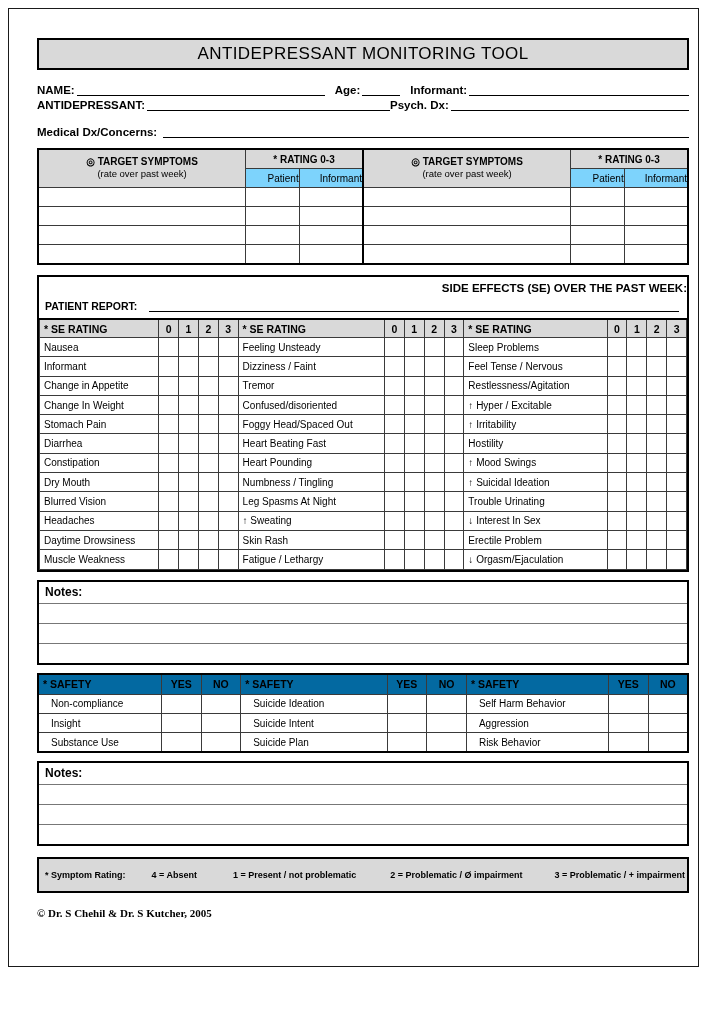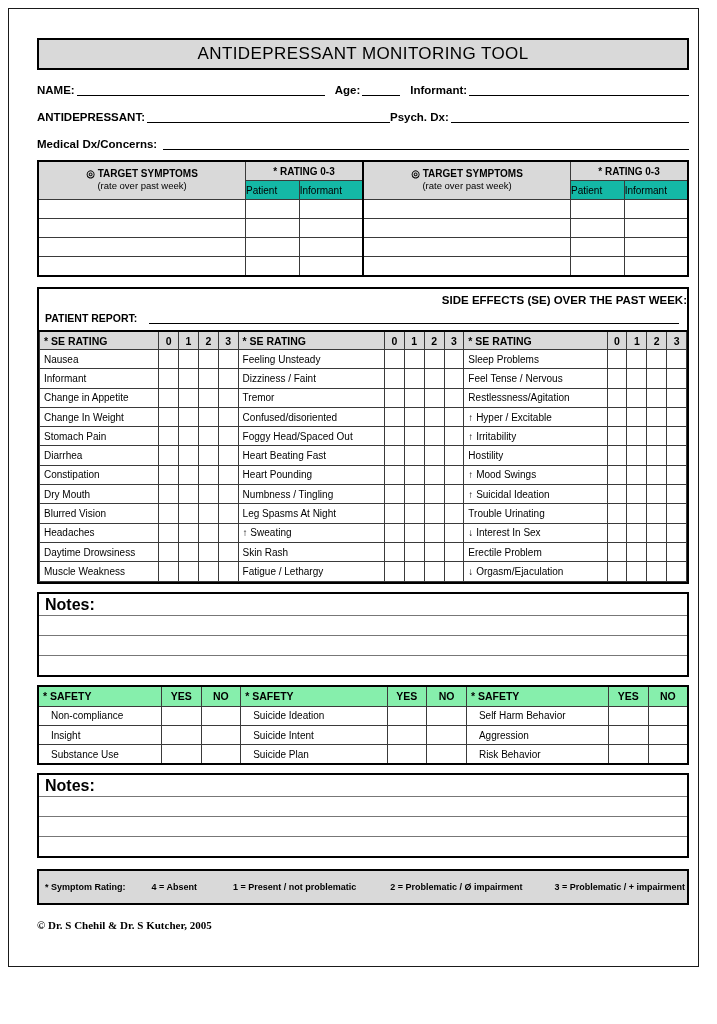--- a/index.html
+++ b/index.html
@@ -106,22 +106,22 @@
   .ts-head .sub { font-weight: normal; font-size: 9.5px; }
   .ts-rating-top {
     background: #d9d9d9;
     font-weight: bold;
     text-align: center;
     font-size: 9.5px;
     height: 14px;
     padding: 0;
   }
   .ts-rating-sub {
-    background: #14b8a6;
-    text-align: left;
+    background: #7dd3fc;
+    text-align: right;
     font-size: 9px;
     height: 15px;
   }
   .thick-l { border-left: 2px solid #000 !important; }
 
   
   .se-box { border: 2px solid #000; box-sizing: border-box; }
   .se-title {
     text-align: right;
     font-size: 11.5px;
@@ -149,29 +149,29 @@
   }
   .se-table th.num { text-align: center; padding-left: 0; }
   .se-table td { height: 18.3px; font-size: 10px; padding-left: 4px; }
   .se-table td.num { padding-left: 0; }
 
   
   .notes-box { border: 2px solid #000; box-sizing: border-box; }
   .notes-row { height: 19px; border-bottom: 1px solid #777; }
   .notes-row:last-child { border-bottom: none; }
   .notes-label {
-    font-size: 16px;
+    font-size: 12px;
     font-weight: bold;
     padding: 2px 0 0 6px;
     line-height: 17px;
   }
 
   
   .sf-table th {
-    background: #86efac;
+    background: #0369a1;
     font-size: 10.5px;
     font-weight: bold;
     height: 19px;
     text-align: left;
     padding-left: 4px;
     border: 1px solid #3a3a3a;
   }
   .sf-table th.c { text-align: center; padding-left: 0; }
   .sf-table td { height: 18.3px; font-size: 10px; padding-left: 12px; }
 
@@ -206,21 +206,21 @@
       <span class="fl-label">NAME:</span>
       <span class="rule" style="width:248px;"></span>
       <span class="sp"></span>
       <span class="fl-label">Age:</span>
       <span class="rule" style="width:38px;"></span>
       <span class="sp"></span>
       <span class="fl-label">Informant:</span>
       <span class="rule grow"></span>
     </div>
 
-    <div class="form-line" style="margin-top:14px;">
+    <div class="form-line" style="margin-top:2px;">
       <span class="fl-label">ANTIDEPRESSANT:</span>
       <span class="rule" style="width:243px;"></span>
       <span class="fl-label">Psych. Dx:</span>
       <span class="rule grow"></span>
     </div>
 
     <div class="form-line" style="margin-top:14px;">
       <span class="fl-label">Medical Dx/Concerns:</span>
       <span class="sp" style="width:4px;"></span>
       <span class="rule grow"></span>

